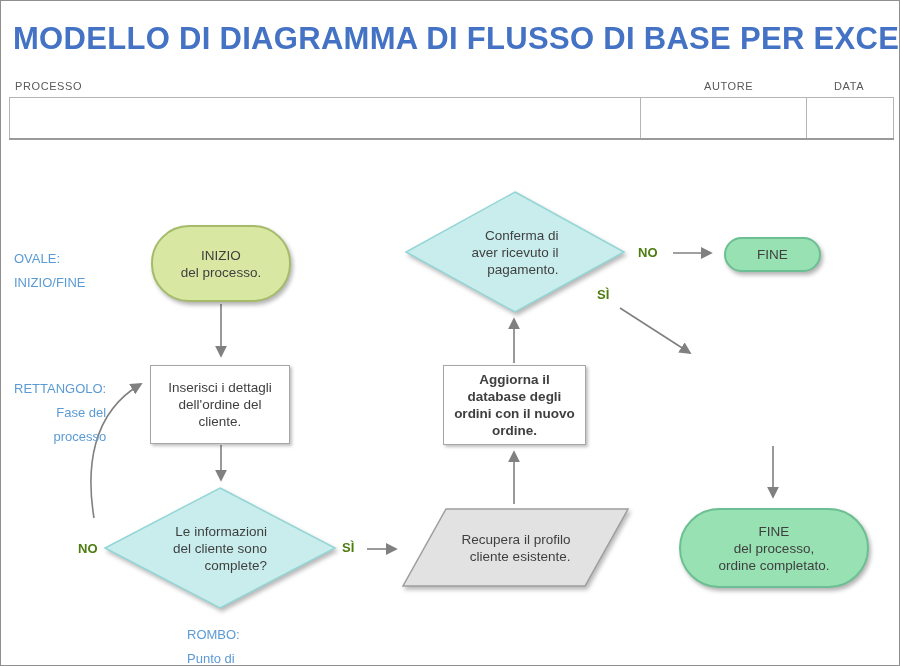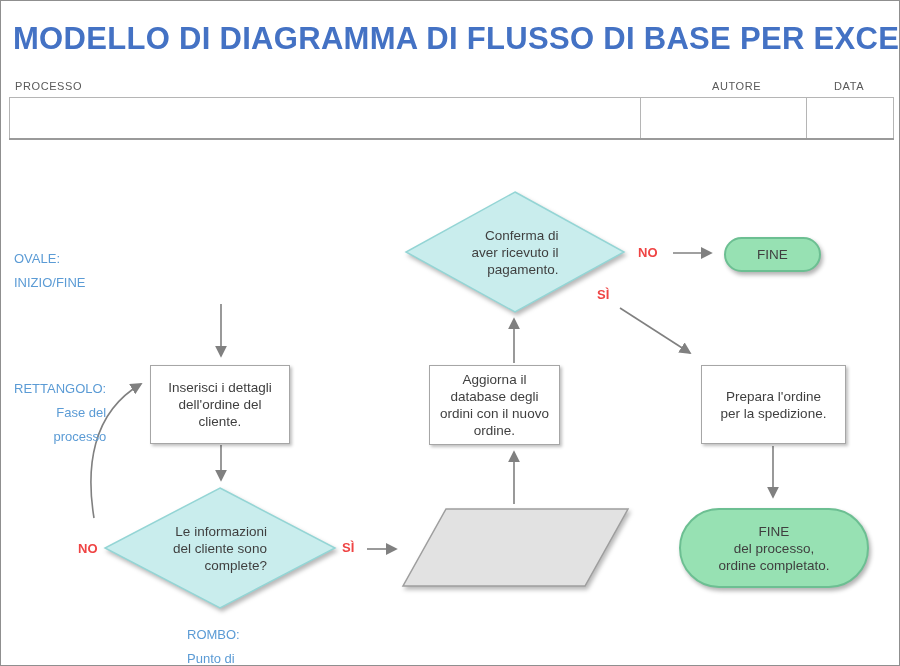--- a/index.html
+++ b/index.html
@@ -28,21 +28,21 @@
   .meta-cell + .meta-cell{border-left:none;}
   .cell-processo{width:632px;}
   .cell-autore{width:166px;}
   .cell-data{width:87px;}
 
   .legend-label{
     font-size:13px;line-height:24px;color:var(--c-legend,#5b9bd5);
     white-space:pre-line;
   }
   .edge-label{
-    font-size:13px;font-weight:bold;color:#ef4444;white-space:nowrap;
+    font-size:13px;font-weight:bold;color:#4d7c0f;white-space:nowrap;
   }
   .shape{
     box-sizing:border-box;display:flex;align-items:center;justify-content:center;
     text-align:center;font-size:13.5px;line-height:17px;
     color:var(--c-text,#3f3f3f);white-space:pre-line;
   }
   .stadium-start{
     background:var(--c-stadium-start-fill,#d8e8a2);
     border:2px solid var(--c-stadium-start-border,#a6bb6a);
     border-radius:38px;box-shadow:2px 3px 4px rgba(0,0,0,0.3);
@@ -77,21 +77,21 @@
   }
 </style>
 </head>
 <body>
 
 <div class="window">
 
   <div class="abs page-title">MODELLO DI DIAGRAMMA DI FLUSSO DI BASE PER EXCEL</div>
 
   <div class="abs field-label" style="left:14px;top:79px;">PROCESSO</div>
-  <div class="abs field-label" style="left:703px;top:79px;margin-left:8px;">AUTORE</div>
+  <div class="abs field-label" style="left:703px;top:79px;">AUTORE</div>
   <div class="abs field-label" style="left:833px;top:79px;">DATA</div>
 
   <div class="abs meta-table">
     <div class="meta-cell cell-processo"></div>
     <div class="meta-cell cell-autore"></div>
     <div class="meta-cell cell-data"></div>
   </div>
 
   <svg class="flow-layer" width="900" height="666" viewBox="0 0 900 666">
     <defs>
@@ -109,43 +109,45 @@
     <line class="connector" x1="220" y1="444" x2="220" y2="479" marker-end="url(#arr)"></line>
     <line class="connector" x1="366" y1="548" x2="395" y2="548" marker-end="url(#arr)"></line>
     <line class="connector" x1="513" y1="503" x2="513" y2="451" marker-end="url(#arr)"></line>
     <line class="connector" x1="513" y1="362" x2="513" y2="318" marker-end="url(#arr)"></line>
     <line class="connector" x1="672" y1="252" x2="710" y2="252" marker-end="url(#arr)"></line>
     <line class="connector" x1="619" y1="307" x2="689" y2="352" marker-end="url(#arr)"></line>
     <line class="connector" x1="772" y1="445" x2="772" y2="496" marker-end="url(#arr)"></line>
     <path class="connector" d="M 93,517 C 85,468 90,412 140,383" marker-end="url(#arr)"></path>
   </svg>
 
+  <div class="abs shape stadium-start" style="left:150px;top:224px;width:140px;height:77px;">INIZIO
+del processo.</div>
 
   <div class="abs shape rect-step" style="left:149px;top:364px;width:140px;height:79px;">Inserisci i dettagli
 dell'ordine del
 cliente.</div>
 
   <div class="abs shape-overlay-text abs" style="left:104px;top:487px;width:230px;height:120px;">Le informazioni
 del cliente sono
 complete?</div>
 
+  <div class="abs shape-overlay-text" style="left:402px;top:508px;width:226px;height:77px;">Recupera il profilo
+cliente esistente.</div>
 
-  <div class="abs shape rect-step" style="left:428px;top:364px;width:131px;height:80px;">Aggiorna il
+  <div class="abs shape rect-step" style="left:442px;top:364px;width:143px;height:80px;font-weight:bold;">Aggiorna il
 database degli
 ordini con il nuovo
 ordine.</div>
 
   <div class="abs shape-overlay-text" style="left:405px;top:191px;width:218px;height:120px;">Conferma di
 aver ricevuto il
 pagamento.</div>
 
   <div class="abs shape stadium-end" style="left:723px;top:236px;width:97px;height:35px;border-radius:18px;">FINE</div>
 
-  <div class="abs shape rect-step" style="left:700px;top:364px;width:145px;height:79px;">Prepara l'ordine
-per la spedizione.</div>
 
   <div class="abs shape stadium-end" style="left:678px;top:507px;width:190px;height:80px;border-radius:40px;">FINE
 del processo,
 ordine completato.</div>
 
   <div class="abs edge-label" style="left:77px;top:540px;">NO</div>
   <div class="abs edge-label" style="left:341px;top:539px;">SÌ</div>
   <div class="abs edge-label" style="left:637px;top:244px;">NO</div>
   <div class="abs edge-label" style="left:596px;top:286px;">SÌ</div>
 

